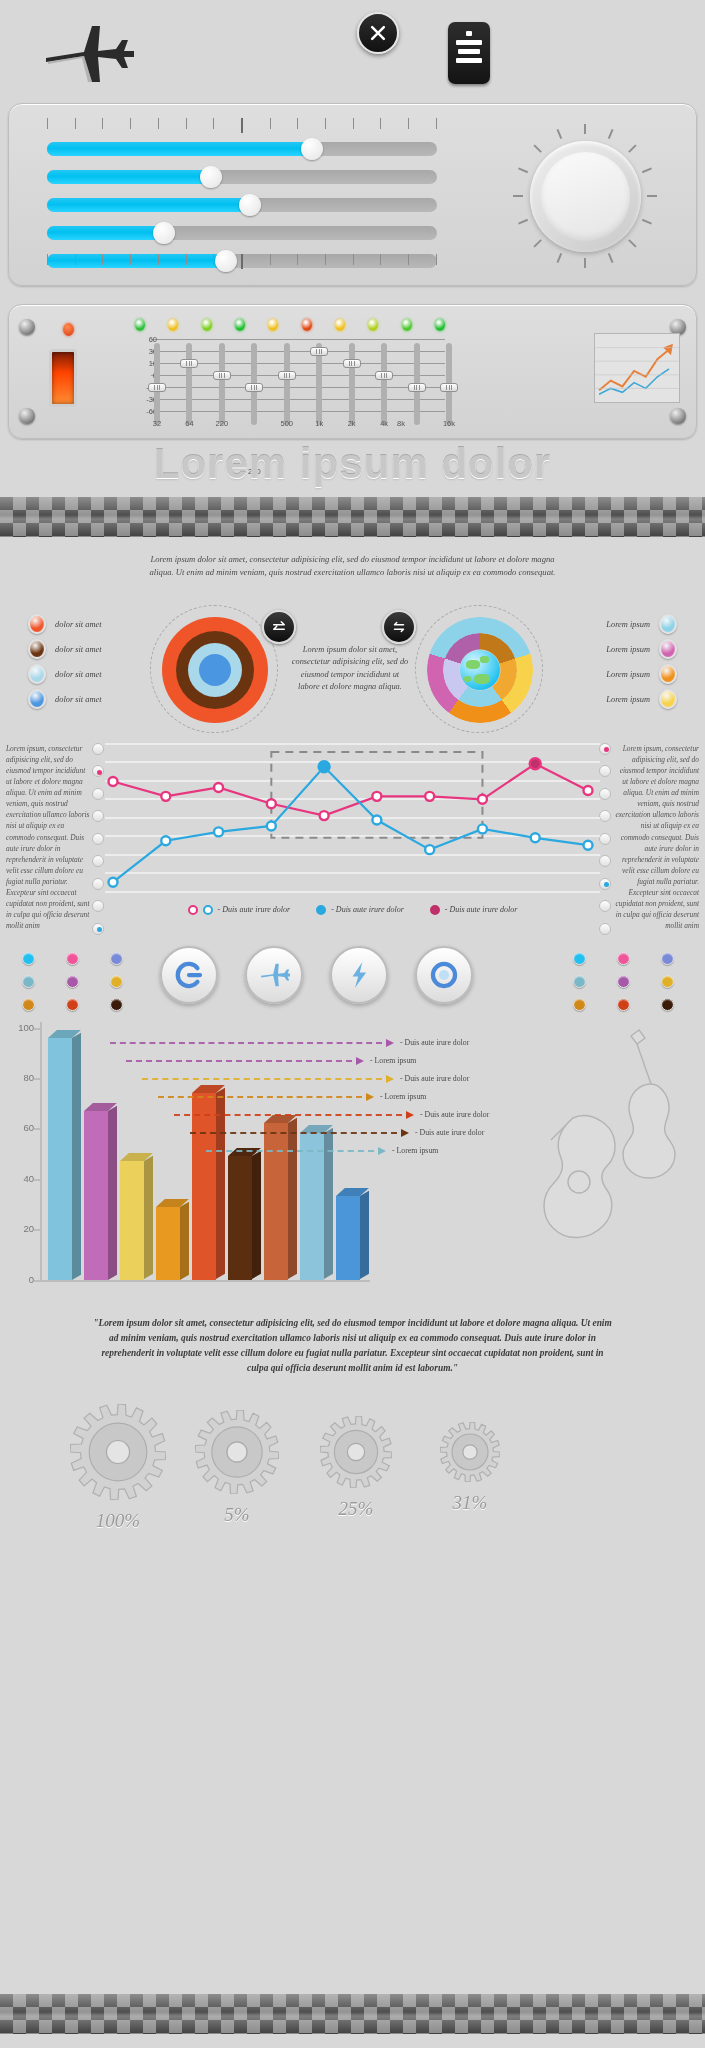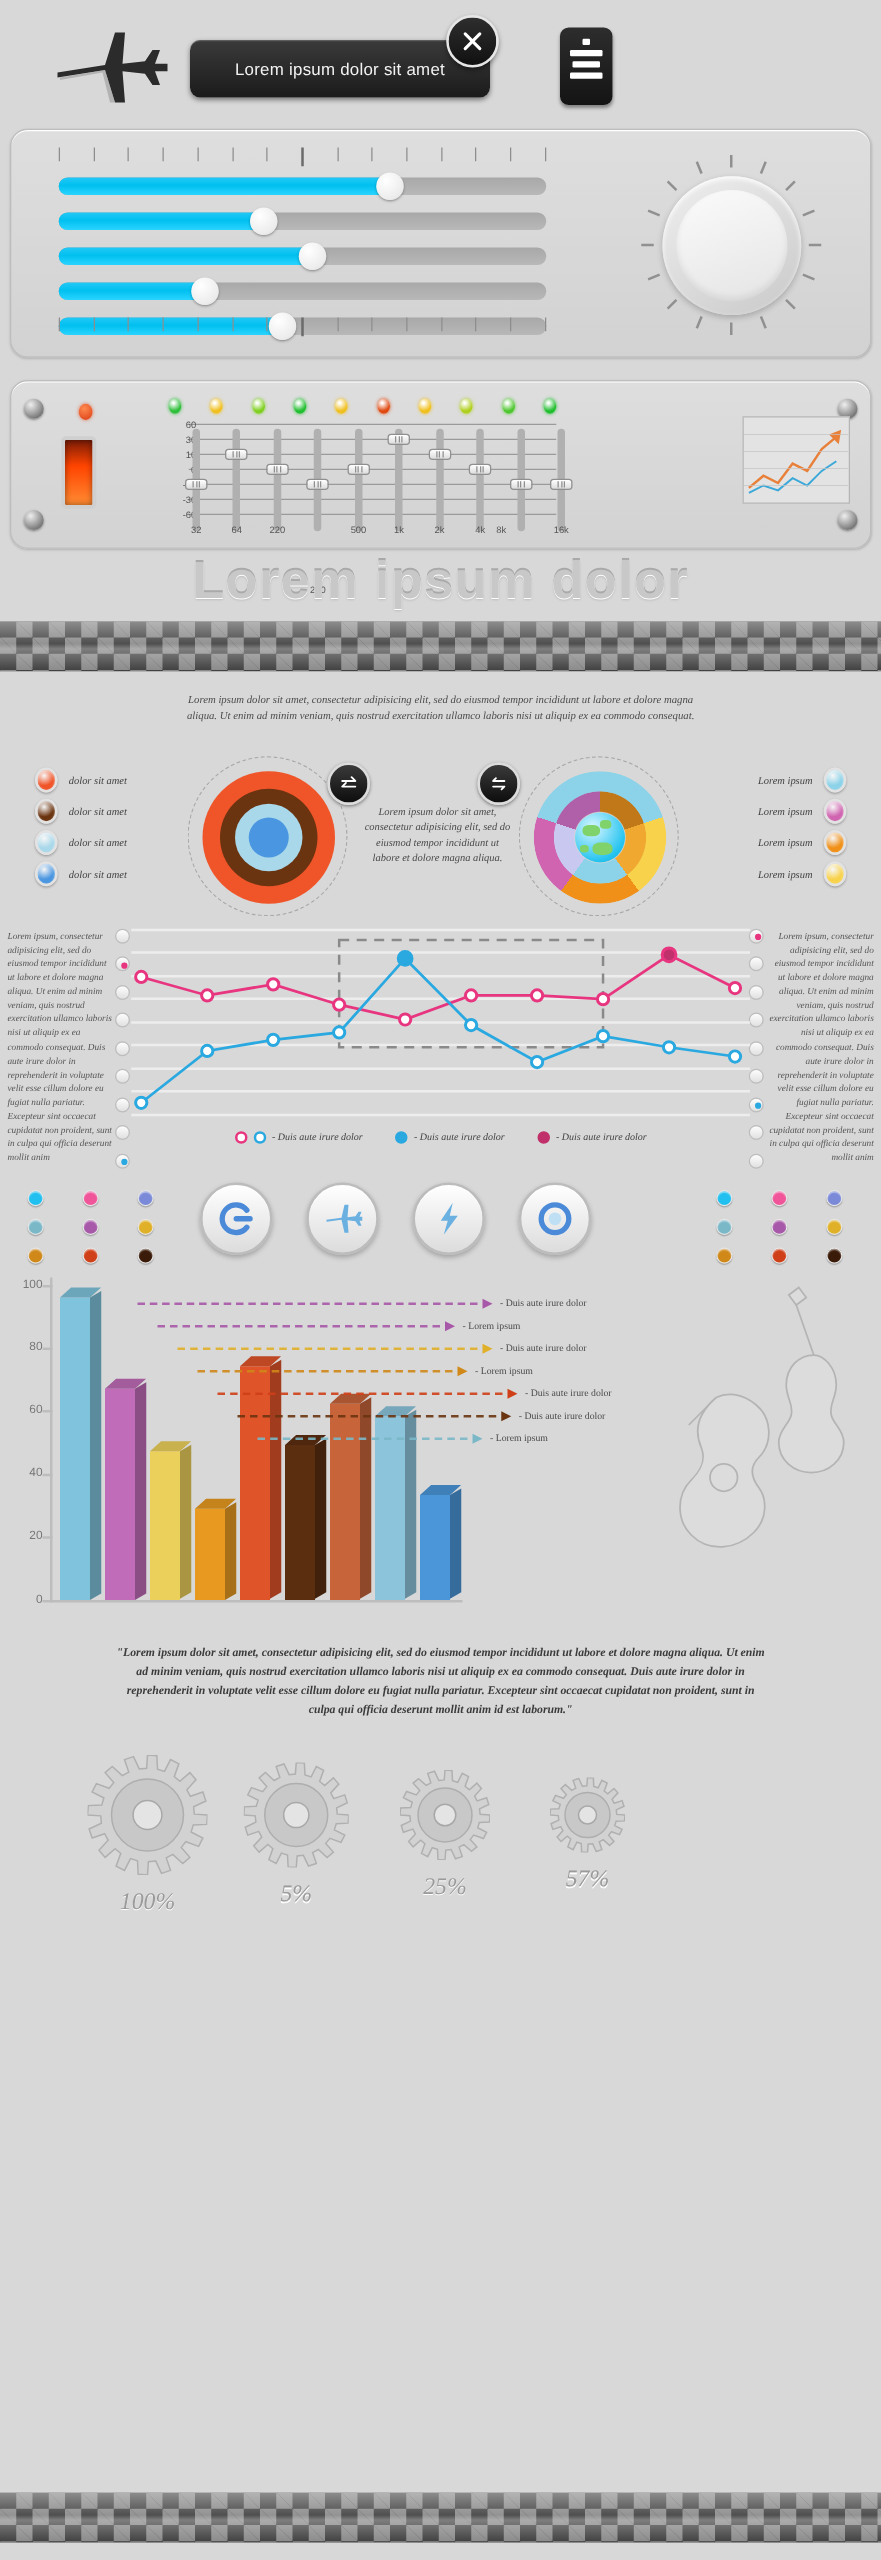--- a/index.html
+++ b/index.html
@@ -215,23 +215,20 @@
   <div class="header">
     <svg class="plane-icon" viewBox="0 0 100 70">
       <g fill="#2b2b2b">
         <path d="M8,40 L46,34 L54,8 L62,8 L60,33 L78,31 L84,22 L90,22 L86,33 L96,33 L96,39 L86,39 L90,50 L84,50 L78,41 L60,39 L62,64 L54,64 L46,38 L8,44 Z"></path>
       </g>
       <g fill="#8e8e8e" opacity=".5">
         <path d="M10,44 L46,38 L54,64 L50,64 L44,40 L10,46 Z"></path>
       </g>
     </svg>
 
-    <div class="notif-bar">
-      <span class="notif-text">Lorem ipsum dolor sit amet</span>
-    </div>
 
     <div class="close-btn">
       <svg viewBox="0 0 24 24">
         <path d="M5 5 L19 19 M19 5 L5 19" stroke="#fff" stroke-width="3" stroke-linecap="round" fill="none"></path>
       </svg>
     </div>
 
     <div class="menu-icon">
       <i class="mi-dot"></i>
       <i class="mi-1"></i>
@@ -791,20 +788,20 @@
           </svg><div class="gear-pct">5%</div></div>
         <div class="gear-item" style="left: 310px; top: 14px; width: 92px;"><svg width="72" height="72" viewBox="0 0 72 72">
             <path d="M72.0,36.0 L71.6,41.6 L63.4,42.0 L62.2,46.2 L69.3,49.8 L66.7,54.8 L59.0,52.1 L56.2,55.5 L61.5,61.5 L57.2,65.1 L51.1,59.7 L47.3,61.7 L49.8,69.3 L44.4,71.0 L40.9,63.6 L36.6,64.1 L36.0,72.0 L30.4,71.6 L30.0,63.4 L25.8,62.2 L22.2,69.3 L17.2,66.7 L19.9,59.0 L16.5,56.2 L10.5,61.5 L6.9,57.2 L12.3,51.1 L10.3,47.3 L2.7,49.8 L1.0,44.4 L8.4,40.9 L7.9,36.6 L0.0,36.0 L0.4,30.4 L8.6,30.0 L9.8,25.8 L2.7,22.2 L5.3,17.2 L13.0,19.9 L15.8,16.5 L10.5,10.5 L14.8,6.9 L20.9,12.3 L24.7,10.3 L22.2,2.7 L27.6,1.0 L31.1,8.4 L35.4,7.9 L36.0,0.0 L41.6,0.4 L42.0,8.6 L46.2,9.8 L49.8,2.7 L54.8,5.3 L52.1,13.0 L55.5,15.8 L61.5,10.5 L65.1,14.8 L59.7,20.9 L61.7,24.7 L69.3,22.2 L71.0,27.6 L63.6,31.1 L64.1,35.4 Z" fill="#d2d2d2" stroke="#b0b0b0" stroke-width="1.2"></path>
             <circle cx="36" cy="36" r="21.599999999999998" fill="#c8c8c8" stroke="#aeaeae" stroke-width="1.2"></circle>
             <circle cx="36" cy="36" r="8.64" fill="#e4e4e4" stroke="#a8a8a8" stroke-width="1.2"></circle>
           </svg><div class="gear-pct">25%</div></div>
         <div class="gear-item" style="left: 430px; top: 20px; width: 80px;"><svg width="60" height="60" viewBox="0 0 60 60">
             <path d="M60.0,30.0 L59.6,34.7 L52.9,35.0 L51.8,38.5 L57.7,41.5 L55.6,45.7 L49.2,43.4 L46.9,46.2 L51.2,51.2 L47.7,54.3 L42.6,49.7 L39.4,51.4 L41.5,57.7 L37.0,59.2 L34.1,53.0 L30.5,53.4 L30.0,60.0 L25.3,59.6 L25.0,52.9 L21.5,51.8 L18.5,57.7 L14.3,55.6 L16.6,49.2 L13.8,46.9 L8.8,51.2 L5.7,47.7 L10.3,42.6 L8.6,39.4 L2.3,41.5 L0.8,37.0 L7.0,34.1 L6.6,30.5 L0.0,30.0 L0.4,25.3 L7.1,25.0 L8.2,21.5 L2.3,18.5 L4.4,14.3 L10.8,16.6 L13.1,13.8 L8.8,8.8 L12.3,5.7 L17.4,10.3 L20.6,8.6 L18.5,2.3 L23.0,0.8 L25.9,7.0 L29.5,6.6 L30.0,0.0 L34.7,0.4 L35.0,7.1 L38.5,8.2 L41.5,2.3 L45.7,4.4 L43.4,10.8 L46.2,13.1 L51.2,8.8 L54.3,12.3 L49.7,17.4 L51.4,20.6 L57.7,18.5 L59.2,23.0 L53.0,25.9 L53.4,29.5 Z" fill="#d2d2d2" stroke="#b0b0b0" stroke-width="1.2"></path>
             <circle cx="30" cy="30" r="18" fill="#c8c8c8" stroke="#aeaeae" stroke-width="1.2"></circle>
             <circle cx="30" cy="30" r="7.199999999999999" fill="#e4e4e4" stroke="#a8a8a8" stroke-width="1.2"></circle>
-          </svg><div class="gear-pct">57%</div></div>
+          </svg><div class="gear-pct">31%</div></div>
       </div>
   </div>
 
   <div class="divider divider-bottom">
       <div class="dpat"></div>
     </div>
 </div>
 
 </body></html>

